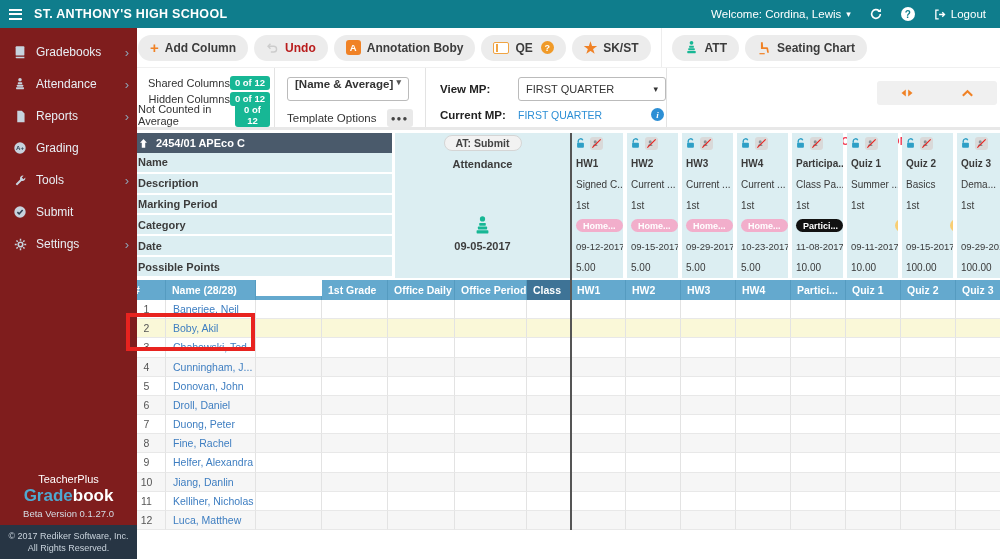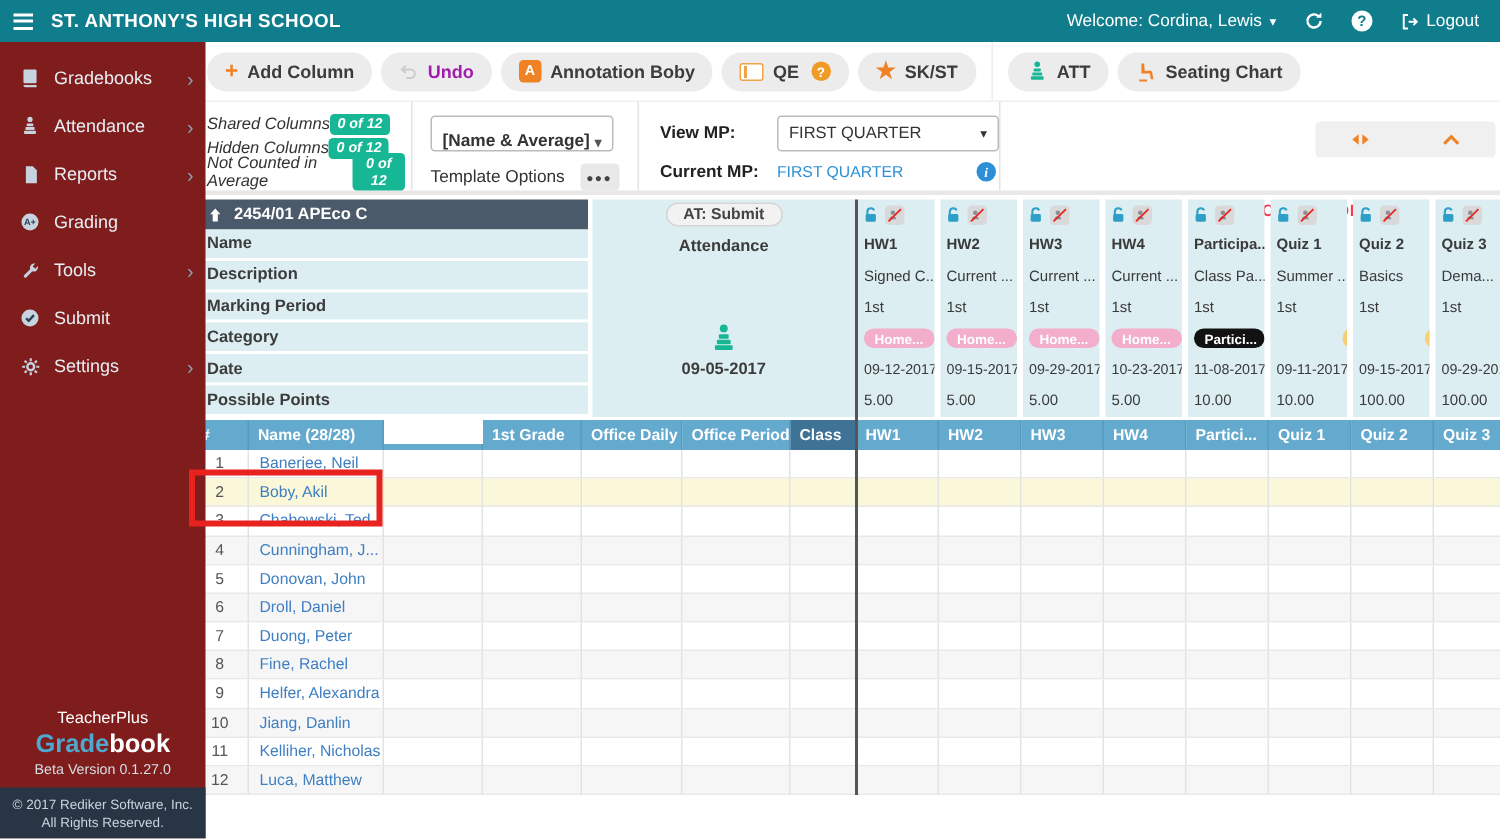--- a/index.html
+++ b/index.html
@@ -30,38 +30,38 @@
   .logo-brand .grade { color:#4FA8D0; }
   .logo-version { font-size:9.5px; color:#D5DDE5; margin-top:2px; }
   .side-copy { position:absolute; bottom:0; width:100%; height:34px; background:#273544; color:#C9D3DC; font-size:9px; text-align:center; padding-top:5px; line-height:1.35; }
 
   
   .main { position:absolute; left:128px; top:28px; width:872px; height:531px; background:#fff; overflow:hidden; }
 
   
   .toolbar { position:absolute; left:0; top:0; right:0; height:40px; display:flex; align-items:center; padding-left:10px; gap:6px; border-bottom:1px solid #f0f0f0; background:#fff; }
   .tbtn { height:26px; display:inline-flex; align-items:center; gap:6px; padding:0 12px; background:#ECECEC; border-radius:14px; font-size:12px; font-weight:bold; color:#3C3C3C; cursor:pointer; white-space:nowrap; }
-  .tbtn.disabled { color:#a21caf; cursor:default; }
+  .tbtn.disabled { color:#b91c1c; cursor:default; }
   .plus-ic { color:#F08226; font-size:15px; font-weight:bold; line-height:1; }
   .anno-ic { width:15px; height:15px; background:#F08226; border-radius:3px; color:#fff; font-size:9.5px; font-weight:bold; display:flex; align-items:center; justify-content:center; }
   .qe-box { width:16px; height:12px; border:1.5px solid #F0A443; border-radius:2px; background:#fff; position:relative; }
   .qe-box::before { content:""; position:absolute; left:2px; top:1px; bottom:1px; width:1.5px; background:#F0A443; }
   .q-badge { width:13px; height:13px; border-radius:50%; background:#F09A28; color:#fff; font-size:9px; font-weight:bold; display:flex; align-items:center; justify-content:center; margin-left:2px; }
   .star-ic { color:#F08226; font-size:15px; line-height:1; }
   .tsep { width:1px; height:39px; background:#EDEDED; margin:0 4px; }
   .save-btn { margin-left:auto; margin-right:8px; height:28px; display:inline-flex; align-items:center; gap:6px; padding:0 14px; background:#17B98E; border-radius:15px; color:#fff; font-size:12px; font-weight:bold; cursor:pointer; }
 
   
   .controls { position:absolute; left:0; top:40px; right:0; height:62px; display:flex; align-items:stretch; border-bottom:3px solid #E8E8E8; background:#fff; }
   .c-stats { width:146px; padding:7px 4px 0 10px; }
-  .stat-row { display:flex; align-items:center; justify-content:flex-start; height:15px; margin-bottom:1px; font-size:11px; color:#333;font-style:italic; }
+  .stat-row { display:flex; align-items:center; justify-content:flex-end; height:15px; margin-bottom:1px; font-size:11px; color:#333; }
   .badge-green { background:#17B795; color:#fff; font-size:9.5px; font-weight:bold; border-radius:3px; padding:1.5px 5px; min-width:34px; text-align:center; }
   .cdiv { width:1px; background:#E3E3E3; }
   .c-template { width:150px; padding:9px 0 0 12px; }
-  .dropdown { width:122px; height:24px; border:1px solid #BBB; border-radius:3px; background:#fff; display:flex; align-items:flex-end; justify-content:space-between; padding:0 7px; font-size:11.5px; font-weight:bold; color:#333; cursor:pointer; }
+  .dropdown { width:122px; height:24px; border:1px solid #BBB; border-radius:3px; background:#fff; display:flex; align-items:flex-start; justify-content:space-between; padding:0 7px; font-size:11.5px; font-weight:bold; color:#333; cursor:pointer; }
   .dropdown .caret { color:#555; }
   .template-row { display:flex; align-items:center; gap:10px; margin-top:8px; }
   .template-label { font-size:11.5px; color:#333; }
   .dots-btn { width:26px; height:18px; background:#E9E9E9; border-radius:3px; display:flex; align-items:center; justify-content:center; font-size:8px; letter-spacing:1px; color:#444; cursor:pointer; }
   .c-mp { width:240px; padding:9px 0 0 14px; }
   .mp-row { display:flex; align-items:center; margin-bottom:7px; }
   .mp-label { width:78px; font-size:11.5px; font-weight:bold; color:#222; flex:none; }
   .mp-select { width:150px; height:24px; border:1px solid #BBB; border-radius:3px; display:flex; align-items:center; justify-content:space-between; padding:0 7px; font-size:11px; color:#333; cursor:pointer; }
   .mp-link { font-size:10.5px; color:#2D8FD5; }
   .info-ic { margin-left:auto; margin-right:2px; width:13px; height:13px; border-radius:50%; background:#2D8FD5; color:#fff; font-size:9px; font-style:italic; font-weight:bold; font-family:"Liberation Serif",serif; display:flex; align-items:center; justify-content:center; cursor:pointer; }

